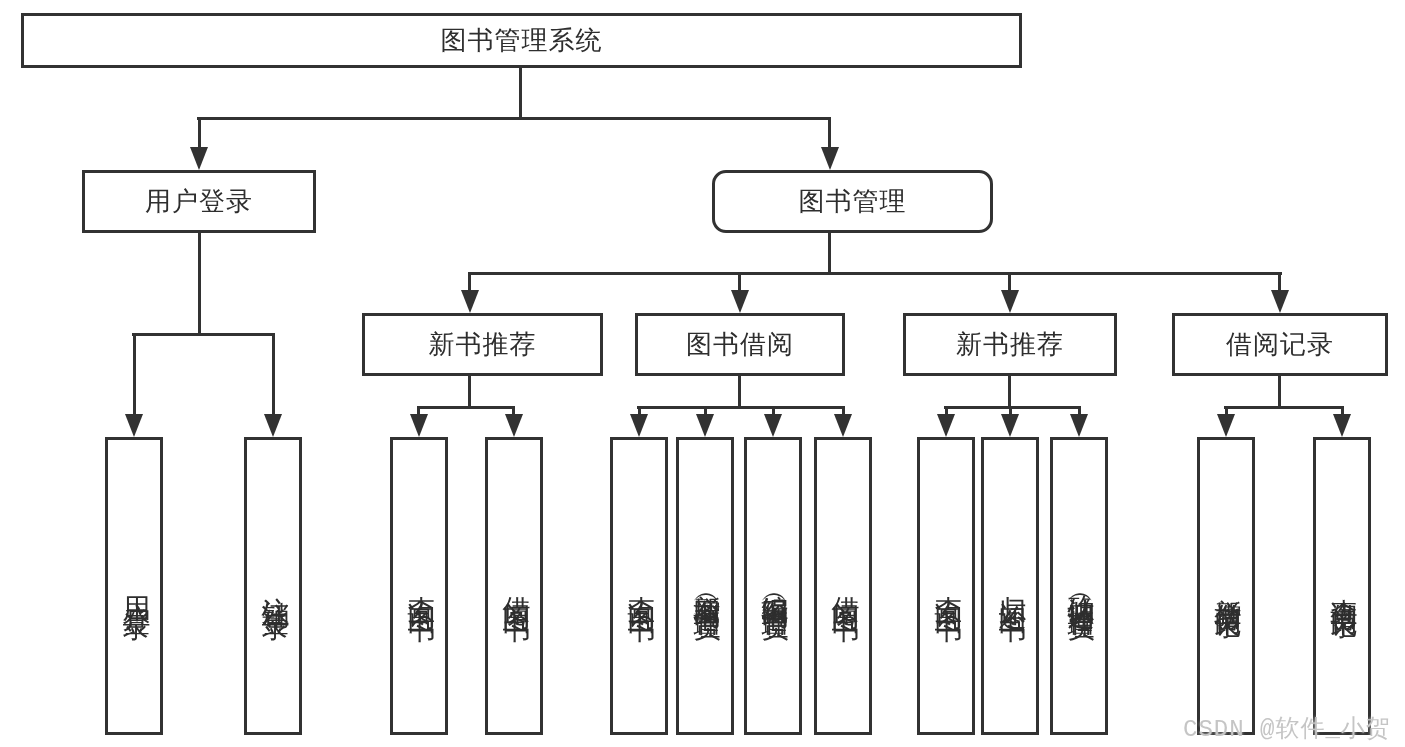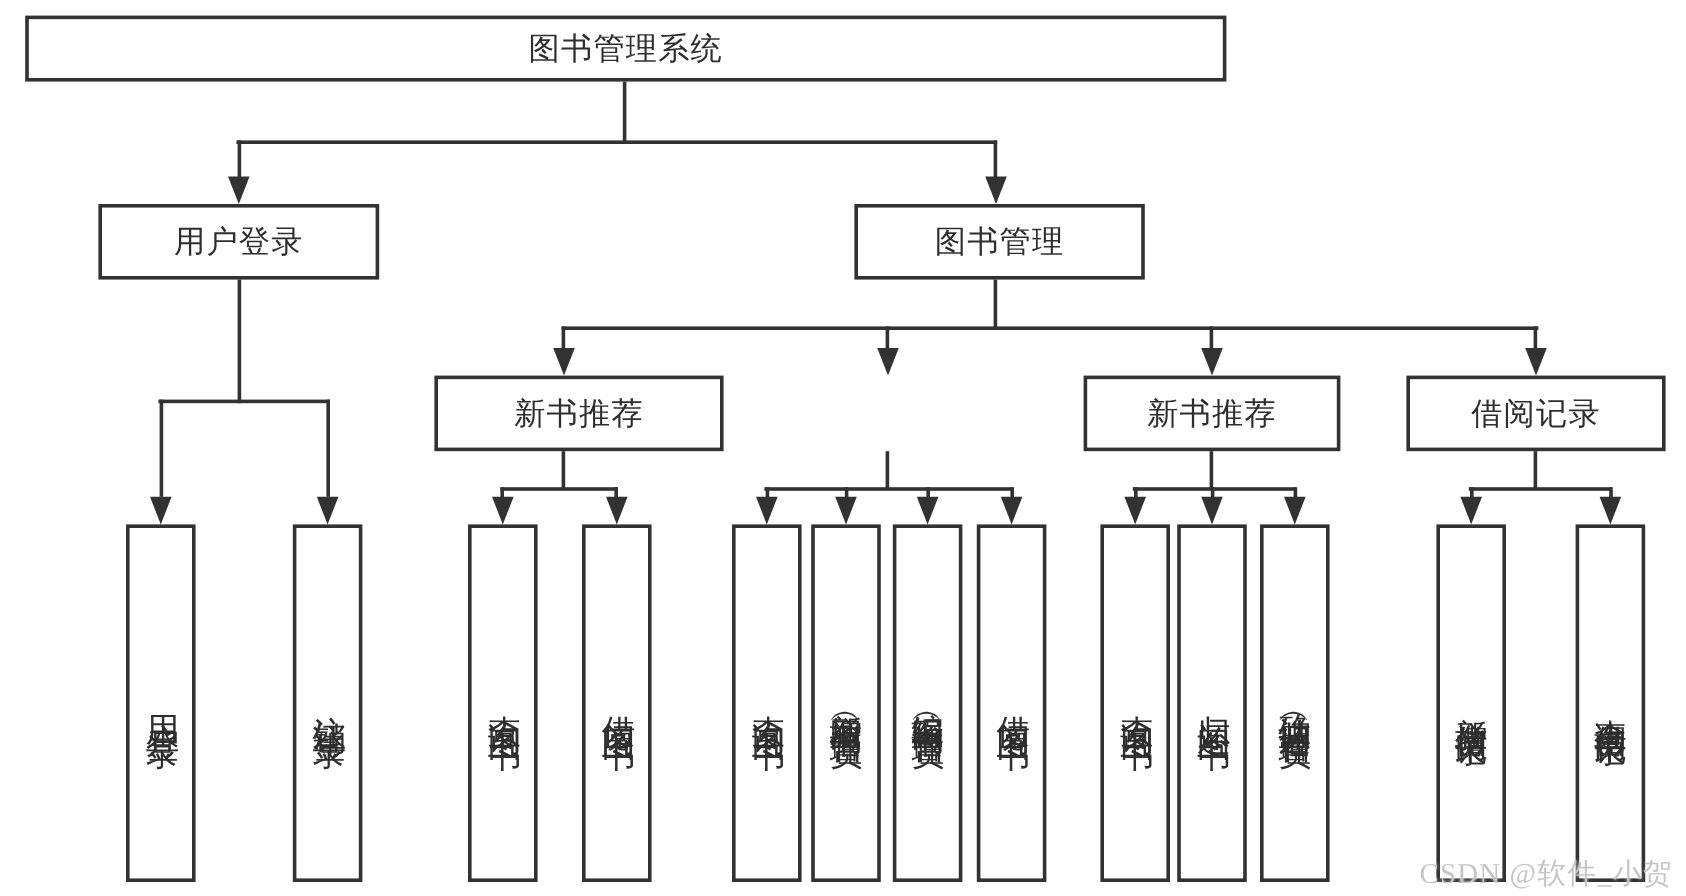--- a/index.html
+++ b/index.html
@@ -1,18 +1,18 @@
 <!DOCTYPE html>
 <html><head>
 <meta charset="utf-8">
 <style>
   html,body{margin:0;padding:0;background:#ffffff;}
   .canvas{
     position:relative;width:1405px;height:747px;background:#ffffff;overflow:hidden;
-    font-family:Liberation Serif, serif;color:#2e2e2e;
+    font-family:Liberation Mono, monospace;color:#2e2e2e;
   }
   .box{
     position:absolute;box-sizing:border-box;border:3px solid #323232;background:#ffffff;
     display:flex;align-items:center;justify-content:center;
     font-size:26px;letter-spacing:1px;white-space:nowrap;
   }
   .vbox{
     writing-mode:vertical-rl;text-orientation:mixed;
     font-size:28px;letter-spacing:6px;
   }
@@ -38,28 +38,31 @@
 <div class="canvas">
 
   <div class="box" style="left:21px;top:13px;width:1001px;height:55px;">
     <span>图书管理系统</span>
   </div>
 
   <div class="box" style="left:82px;top:170px;width:234px;height:63px;">
     <span>用户登录</span>
   </div>
 
-  <div class="box" style="left:712px;top:170px;width:242px;height:63px;">
+  <div class="box" style="left:712px;top:170px;width:281px;height:63px;border-radius:14px;">
     <span>图书管理</span>
   </div>
 
   <div class="box" style="left:362px;top:313px;width:241px;height:63px;">
     <span>新书推荐</span>
   </div>
 
+  <div class="box" style="left:635px;top:313px;width:210px;height:63px;">
+    <span>图书借阅</span>
+  </div>
 
   <div class="box" style="left:903px;top:313px;width:214px;height:63px;">
     <span>新书推荐</span>
   </div>
 
   <div class="box" style="left:1172px;top:313px;width:216px;height:63px;">
     <span>借阅记录</span>
   </div>
 
   <div class="box vbox" style="left:105px;top:437px;width:58px;height:298px;">

